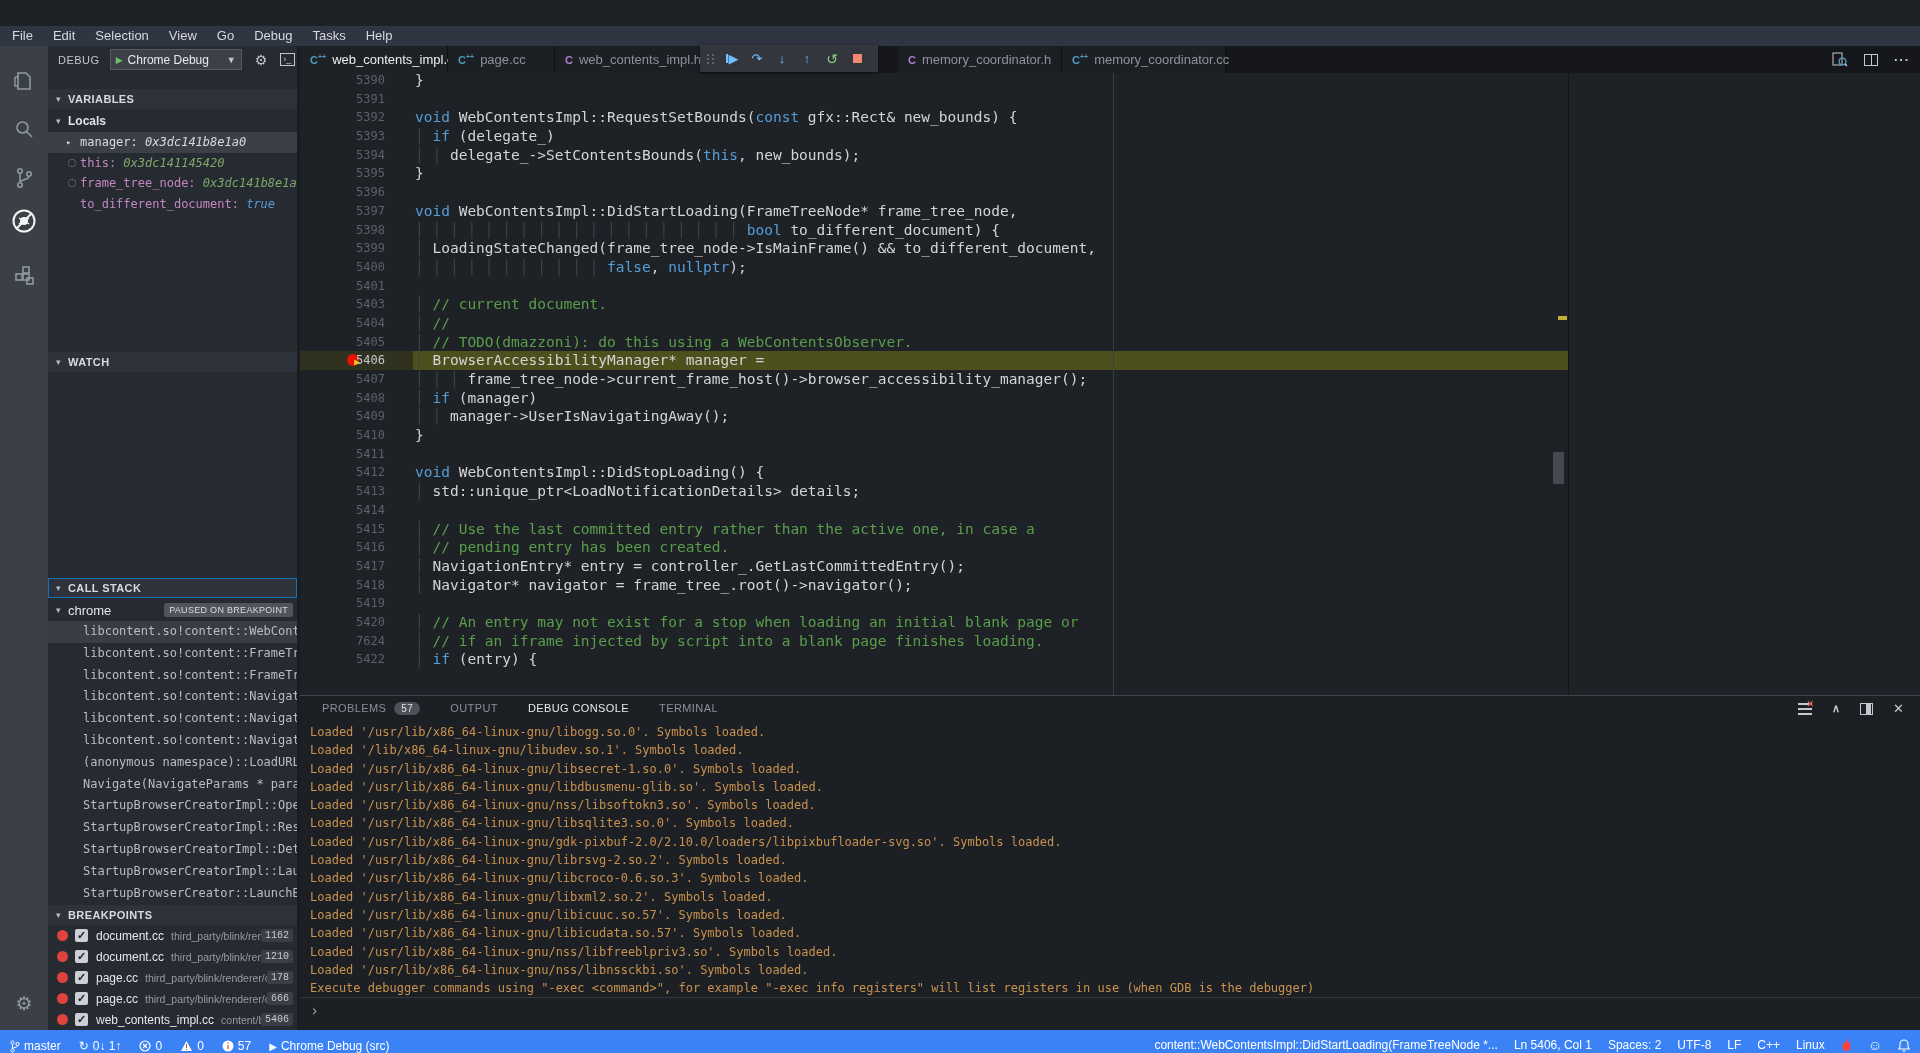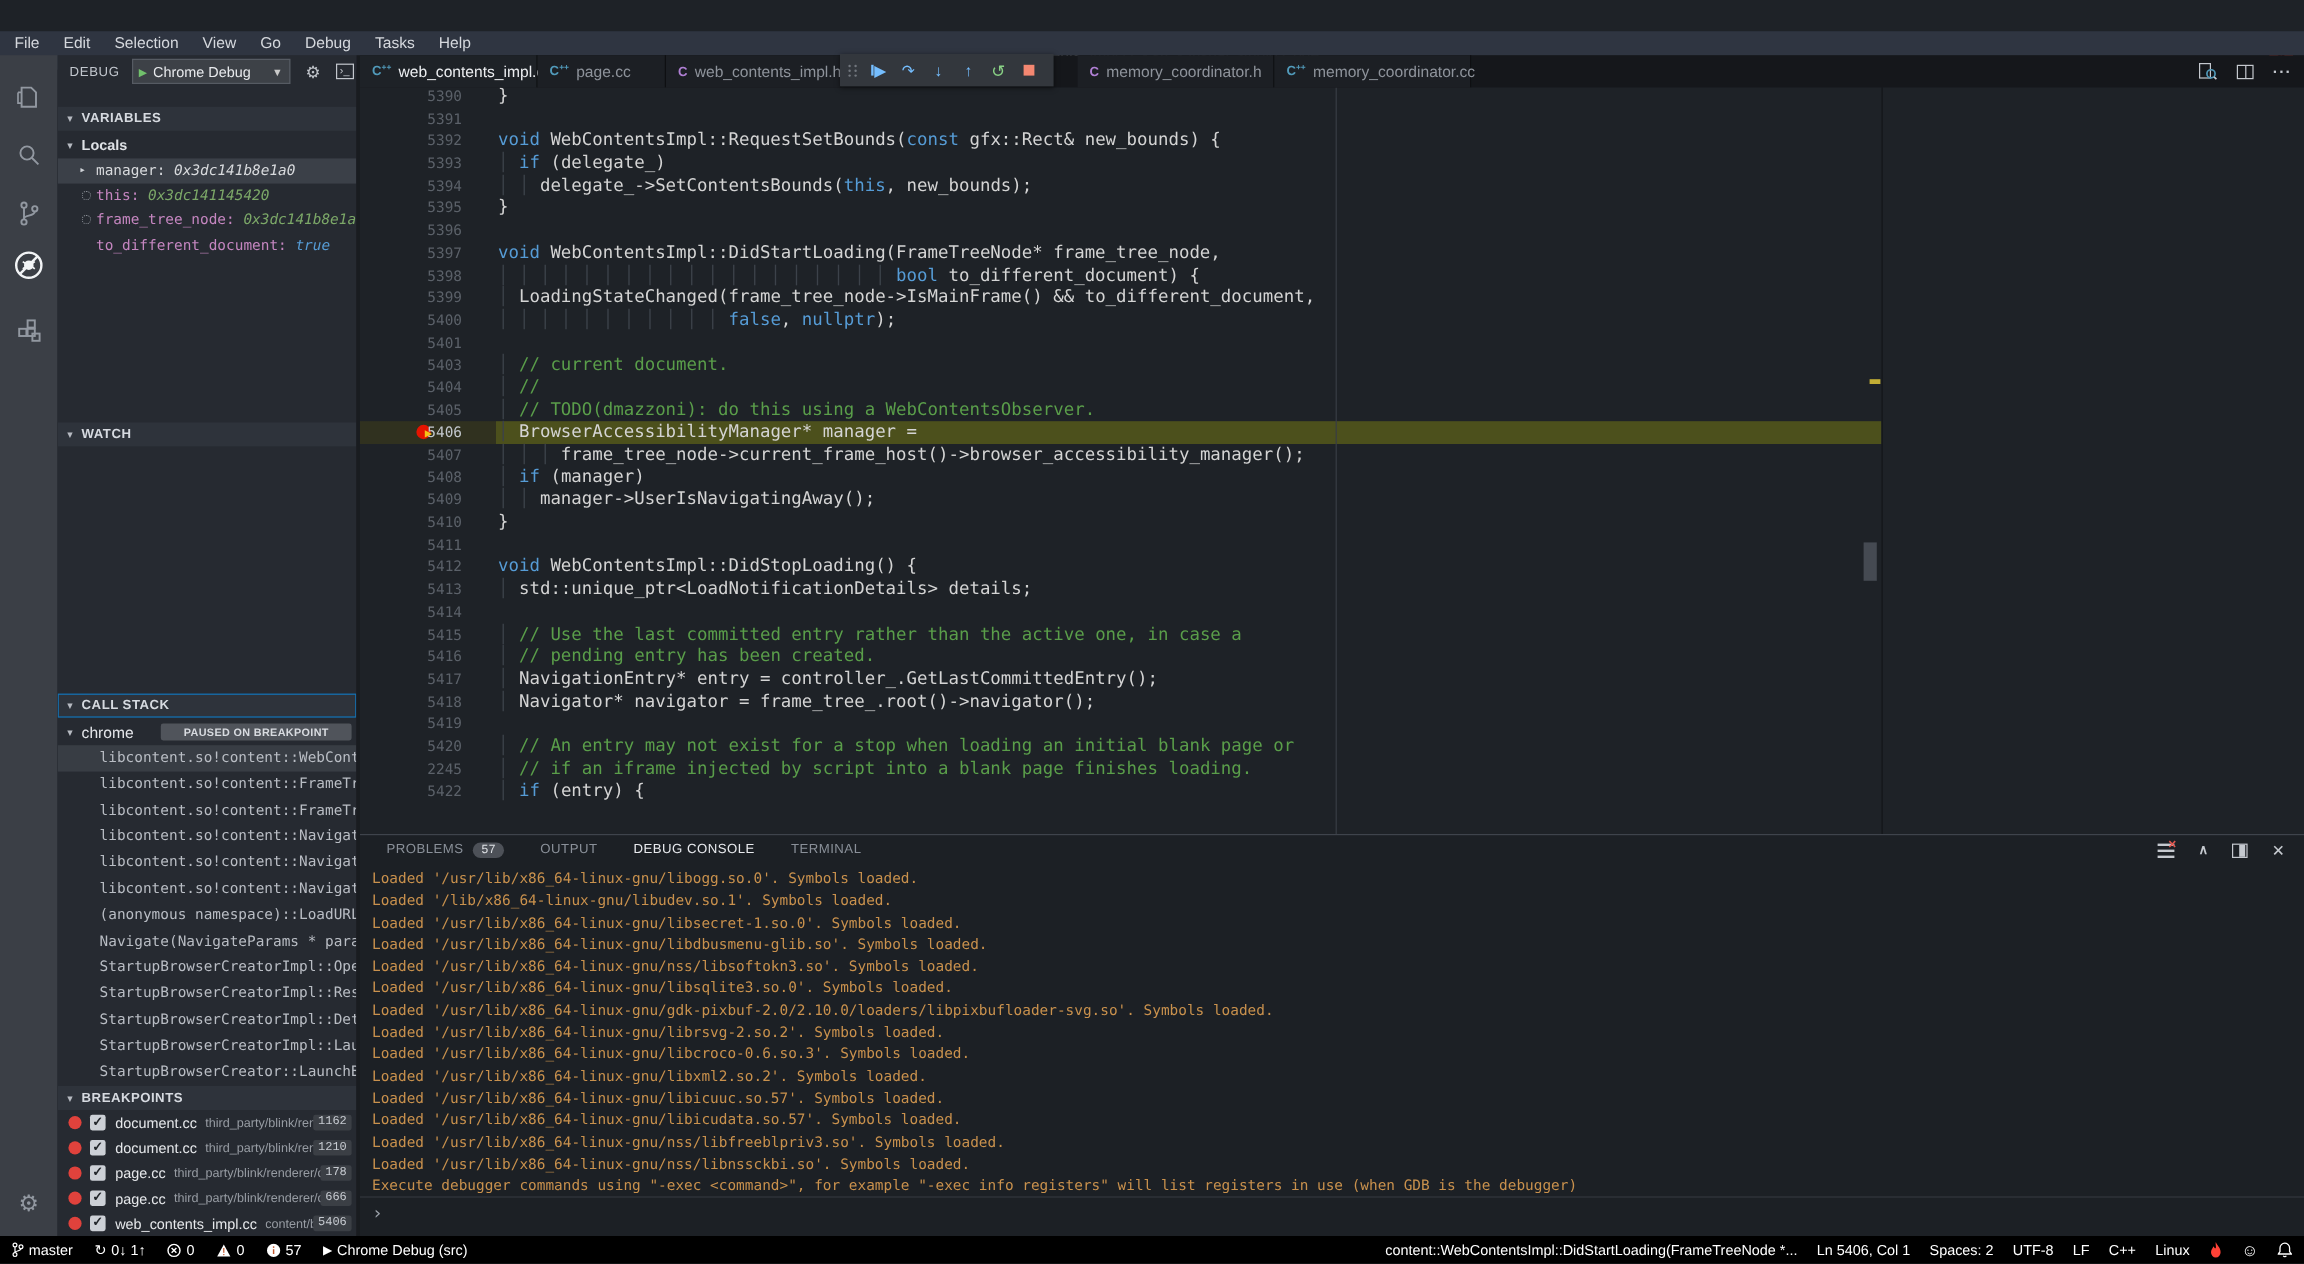--- a/index.html
+++ b/index.html
@@ -54,21 +54,21 @@
   .vval.bool{color:#569cd6;}
   .vrow.sel{background:#3b4048;}
   .vrow.sel .vname,.vrow.sel .vval{color:#d8dadd;}
   .frows{position:absolute;left:0;width:100%;}
   .frow{height:21.8px;line-height:21.8px;font-family:"DejaVu Sans Mono",monospace;font-size:12px;
         color:#b9bdc4;padding-left:35px;white-space:pre;overflow:hidden;}
   .frow.sel{background:#383d44;}
   .threadrow{position:absolute;left:0;width:100%;height:22px;display:flex;align-items:center;
              font-size:13px;color:#e4e6ea;}
   .pausedbadge{position:absolute;right:4px;background:#50545b;color:#d8dbe0;font-size:9px;
-               padding:2px 19px;border-radius:2px;letter-spacing:.3px;font-weight:bold;}
+               padding:2px 5px;border-radius:2px;letter-spacing:.3px;}
   .bprows{position:absolute;left:0;width:100%;}
   .bprow{height:21px;display:flex;align-items:center;position:relative;overflow:hidden;}
   .bpdot{width:11px;height:11px;border-radius:50%;background:#e0423c;margin-left:9px;flex:none;}
   .bpcheck{width:13px;height:13px;background:#ccd0d6;border-radius:2px;margin-left:7px;flex:none;
            color:#22262b;font-size:11px;line-height:13px;text-align:center;font-weight:bold;}
   .bpfile{font-size:12px;color:#e6e8eb;margin-left:8px;white-space:nowrap;}
   .bppath{font-size:10.5px;color:#979ca3;margin-left:7px;white-space:nowrap;overflow:hidden;flex:1;}
   .bpline{position:absolute;right:4px;background:#3b3f45;color:#c6cad0;font-size:10px;
           font-family:Liberation Mono, monospace;padding:1px 4px;border-radius:2px;}
 
@@ -391,21 +391,21 @@
         <div class="cl"><span class="ln">5411</span><span class="ct"></span></div>
         <div class="cl"><span class="ln">5412</span><span class="ct"><span class="kw">void</span> WebContentsImpl::DidStopLoading() {</span></div>
         <div class="cl"><span class="ln">5413</span><span class="ct"><span class="ig">│ </span>std::unique_ptr&lt;LoadNotificationDetails&gt; details;</span></div>
         <div class="cl"><span class="ln">5414</span><span class="ct"></span></div>
         <div class="cl"><span class="ln">5415</span><span class="ct"><span class="ig">│ </span><span class="cm">// Use the last committed entry rather than the active one, in case a</span></span></div>
         <div class="cl"><span class="ln">5416</span><span class="ct"><span class="ig">│ </span><span class="cm">// pending entry has been created.</span></span></div>
         <div class="cl"><span class="ln">5417</span><span class="ct"><span class="ig">│ </span>NavigationEntry* entry = controller_.GetLastCommittedEntry();</span></div>
         <div class="cl"><span class="ln">5418</span><span class="ct"><span class="ig">│ </span>Navigator* navigator = frame_tree_.root()-&gt;navigator();</span></div>
         <div class="cl"><span class="ln">5419</span><span class="ct"></span></div>
         <div class="cl"><span class="ln">5420</span><span class="ct"><span class="ig">│ </span><span class="cm">// An entry may not exist for a stop when loading an initial blank page or</span></span></div>
-        <div class="cl"><span class="ln">2245</span><span class="ct"><span class="ig">│ </span><span class="cm">// if an iframe injected by script into a blank page finishes loading.</span></span></div>
+        <div class="cl"><span class="ln">7624</span><span class="ct"><span class="ig">│ </span><span class="cm">// if an iframe injected by script into a blank page finishes loading.</span></span></div>
         <div class="cl"><span class="ln">5422</span><span class="ct"><span class="ig">│ </span><span class="kw">if</span> (entry) {</span></div>
       </div>
     <div class="ruler"></div>
     <div class="sb-thumb"></div>
     <div class="ov-mark"></div>
   </div>
   <div class="empty-group"></div>
 
   <div class="panel">
     <div class="ptabs" id="panel-tabs">
@@ -432,21 +432,21 @@
         </span>
       <span class="chev">∧</span>
       <span class="psplit"></span>
       <span>✕</span>
     </div>
     <div class="console" id="console-lines"><div>Loaded '/usr/lib/x86_64-linux-gnu/libogg.so.0'. Symbols loaded.</div><div>Loaded '/lib/x86_64-linux-gnu/libudev.so.1'. Symbols loaded.</div><div>Loaded '/usr/lib/x86_64-linux-gnu/libsecret-1.so.0'. Symbols loaded.</div><div>Loaded '/usr/lib/x86_64-linux-gnu/libdbusmenu-glib.so'. Symbols loaded.</div><div>Loaded '/usr/lib/x86_64-linux-gnu/nss/libsoftokn3.so'. Symbols loaded.</div><div>Loaded '/usr/lib/x86_64-linux-gnu/libsqlite3.so.0'. Symbols loaded.</div><div>Loaded '/usr/lib/x86_64-linux-gnu/gdk-pixbuf-2.0/2.10.0/loaders/libpixbufloader-svg.so'. Symbols loaded.</div><div>Loaded '/usr/lib/x86_64-linux-gnu/librsvg-2.so.2'. Symbols loaded.</div><div>Loaded '/usr/lib/x86_64-linux-gnu/libcroco-0.6.so.3'. Symbols loaded.</div><div>Loaded '/usr/lib/x86_64-linux-gnu/libxml2.so.2'. Symbols loaded.</div><div>Loaded '/usr/lib/x86_64-linux-gnu/libicuuc.so.57'. Symbols loaded.</div><div>Loaded '/usr/lib/x86_64-linux-gnu/libicudata.so.57'. Symbols loaded.</div><div>Loaded '/usr/lib/x86_64-linux-gnu/nss/libfreeblpriv3.so'. Symbols loaded.</div><div>Loaded '/usr/lib/x86_64-linux-gnu/nss/libnssckbi.so'. Symbols loaded.</div><div>Execute debugger commands using "-exec &lt;command&gt;", for example "-exec info registers" will list registers in use (when GDB is the debugger)</div></div>
     <div class="inputsep"></div>
     <div class="prompt">›</div>
   </div>
 
-  <div class="status" style="background: #000000;">
+  <div class="status" style="background: #3b82f6; align-items: flex-end;">
     <div class="sgroup">
       <span class="sitem">
         <svg class="sicon" width="10" height="13" viewBox="0 0 10 13">
           <circle cx="2.5" cy="2.5" r="1.6" fill="none" stroke="#fff"></circle>
             <circle cx="2.5" cy="10.5" r="1.6" fill="none" stroke="#fff"></circle>
           <circle cx="7.5" cy="4" r="1.6" fill="none" stroke="#fff"></circle>
           <path d="M2.5 4.2 v4.6 M7.5 5.6 c0 2 -5 1.8 -5 3.2" fill="none" stroke="#fff"></path>
         </svg>
         <span>master</span>
       </span>

